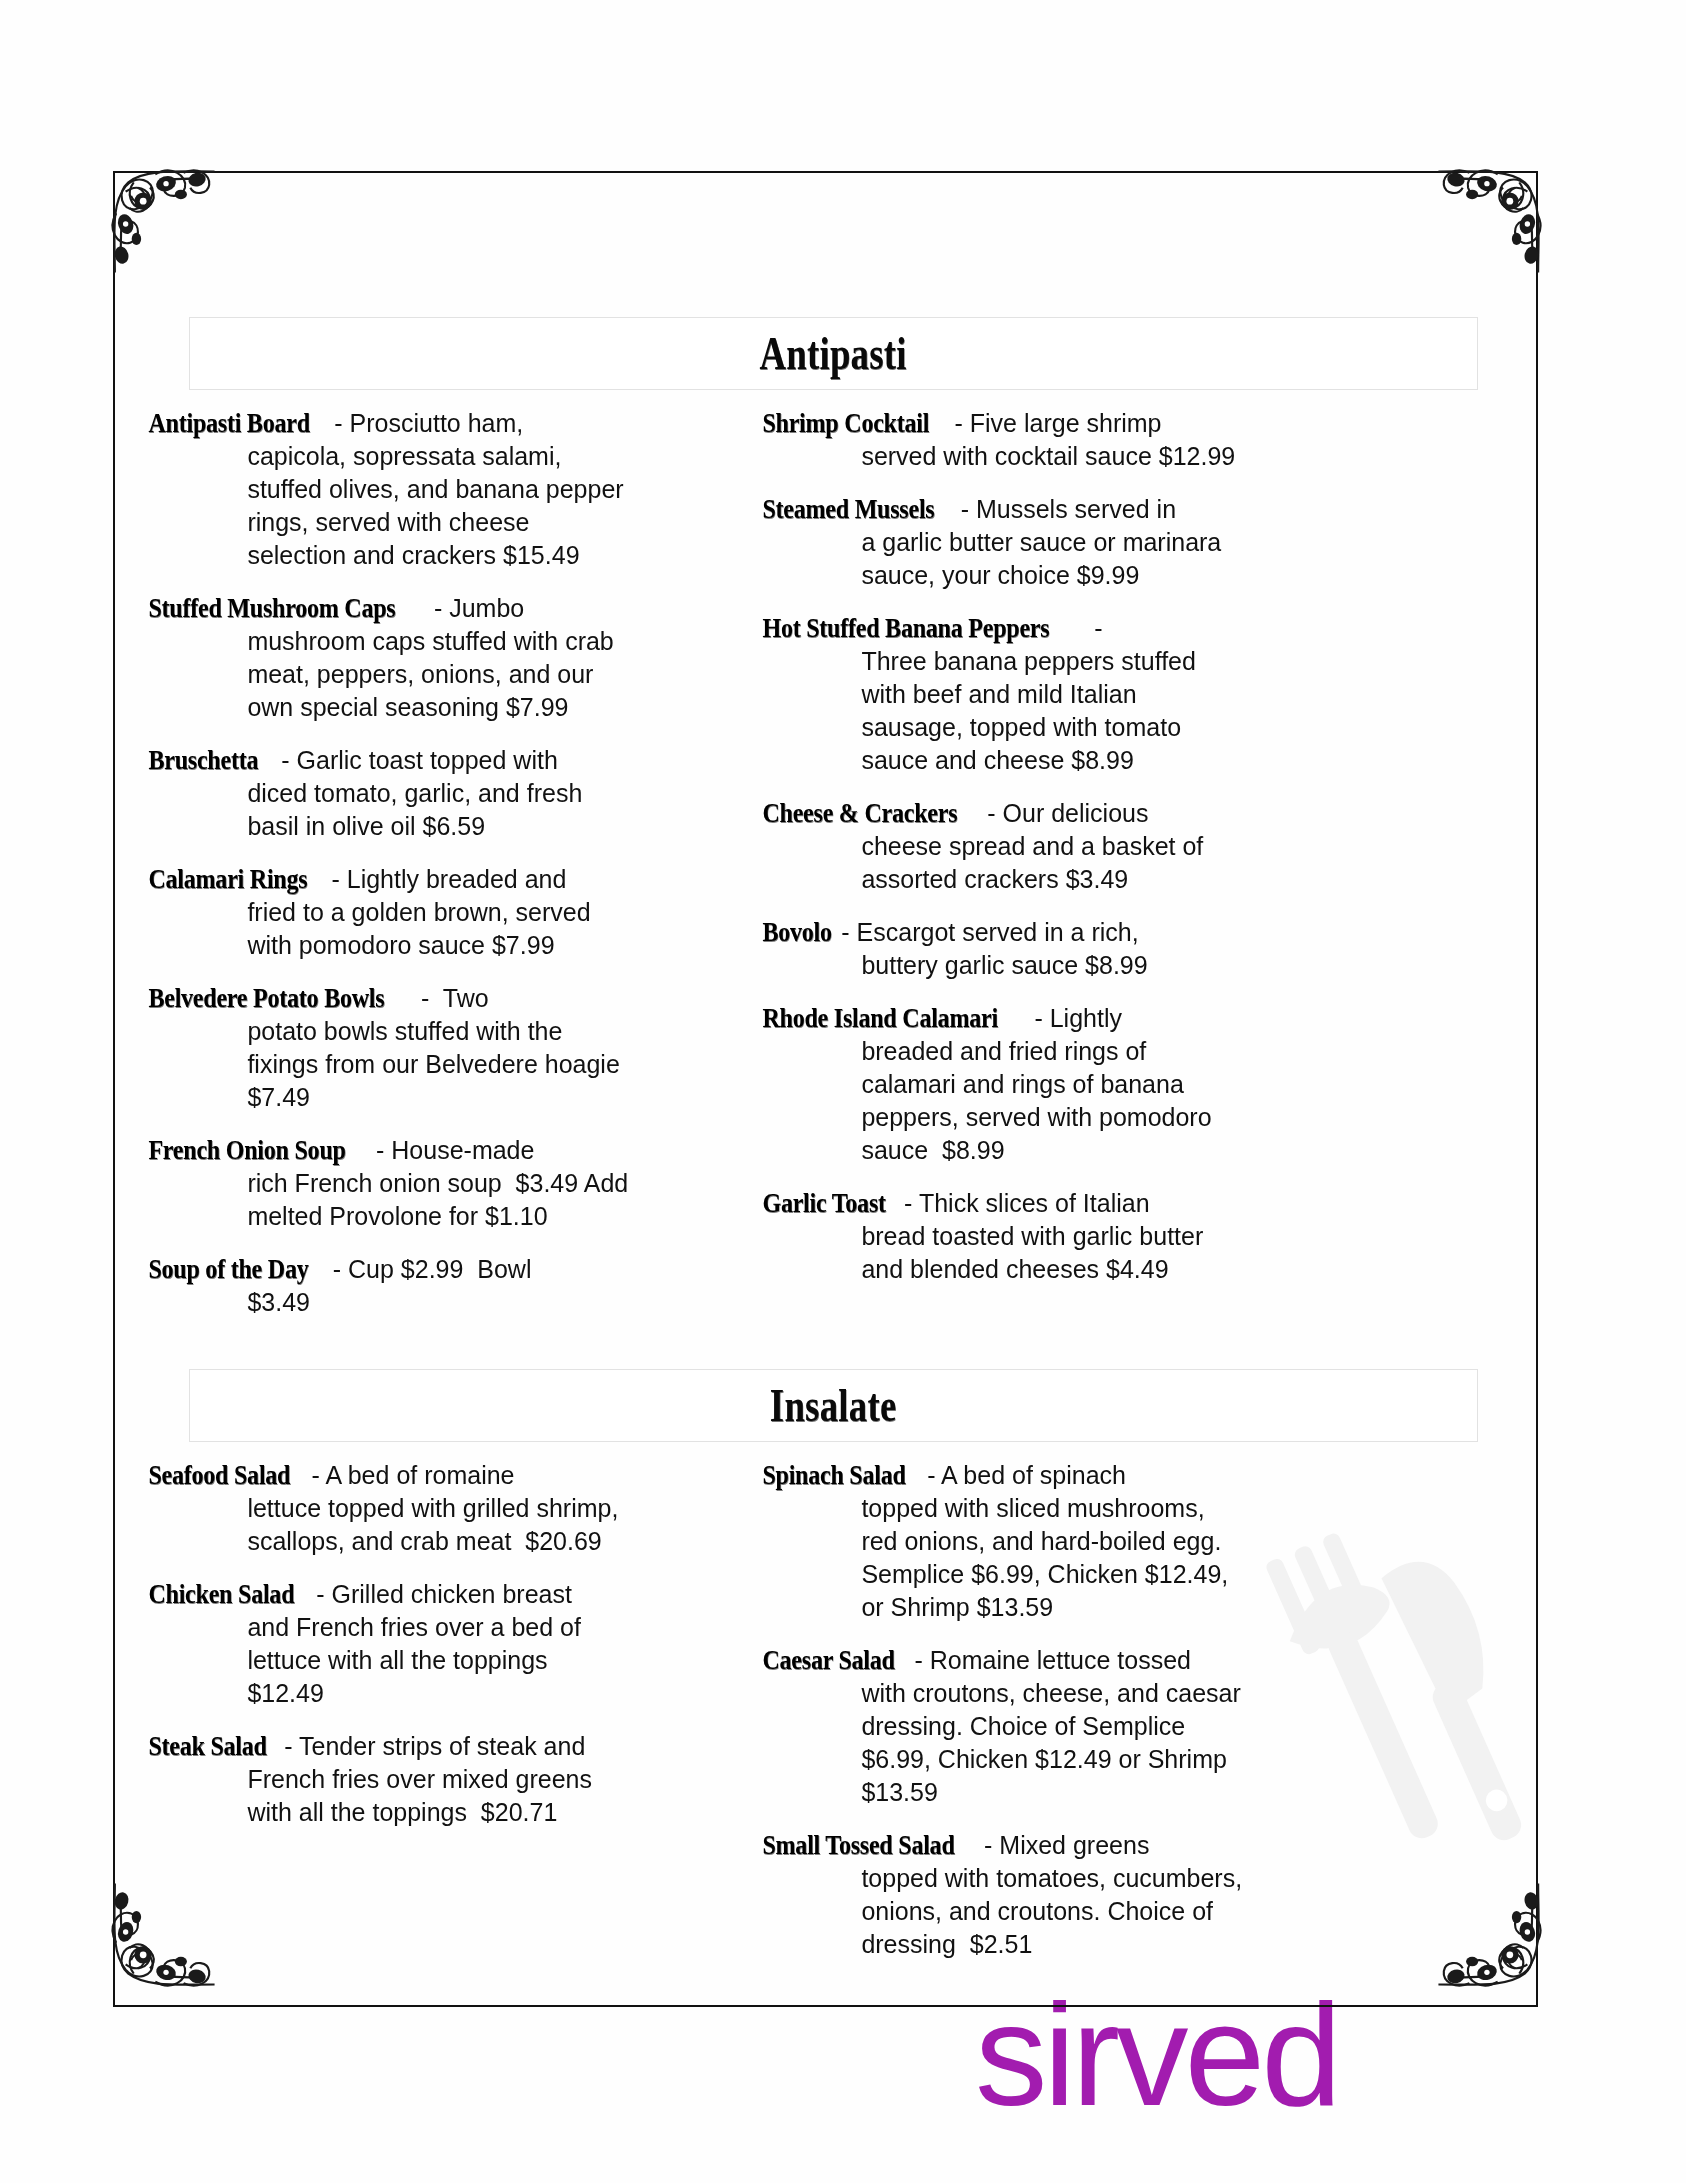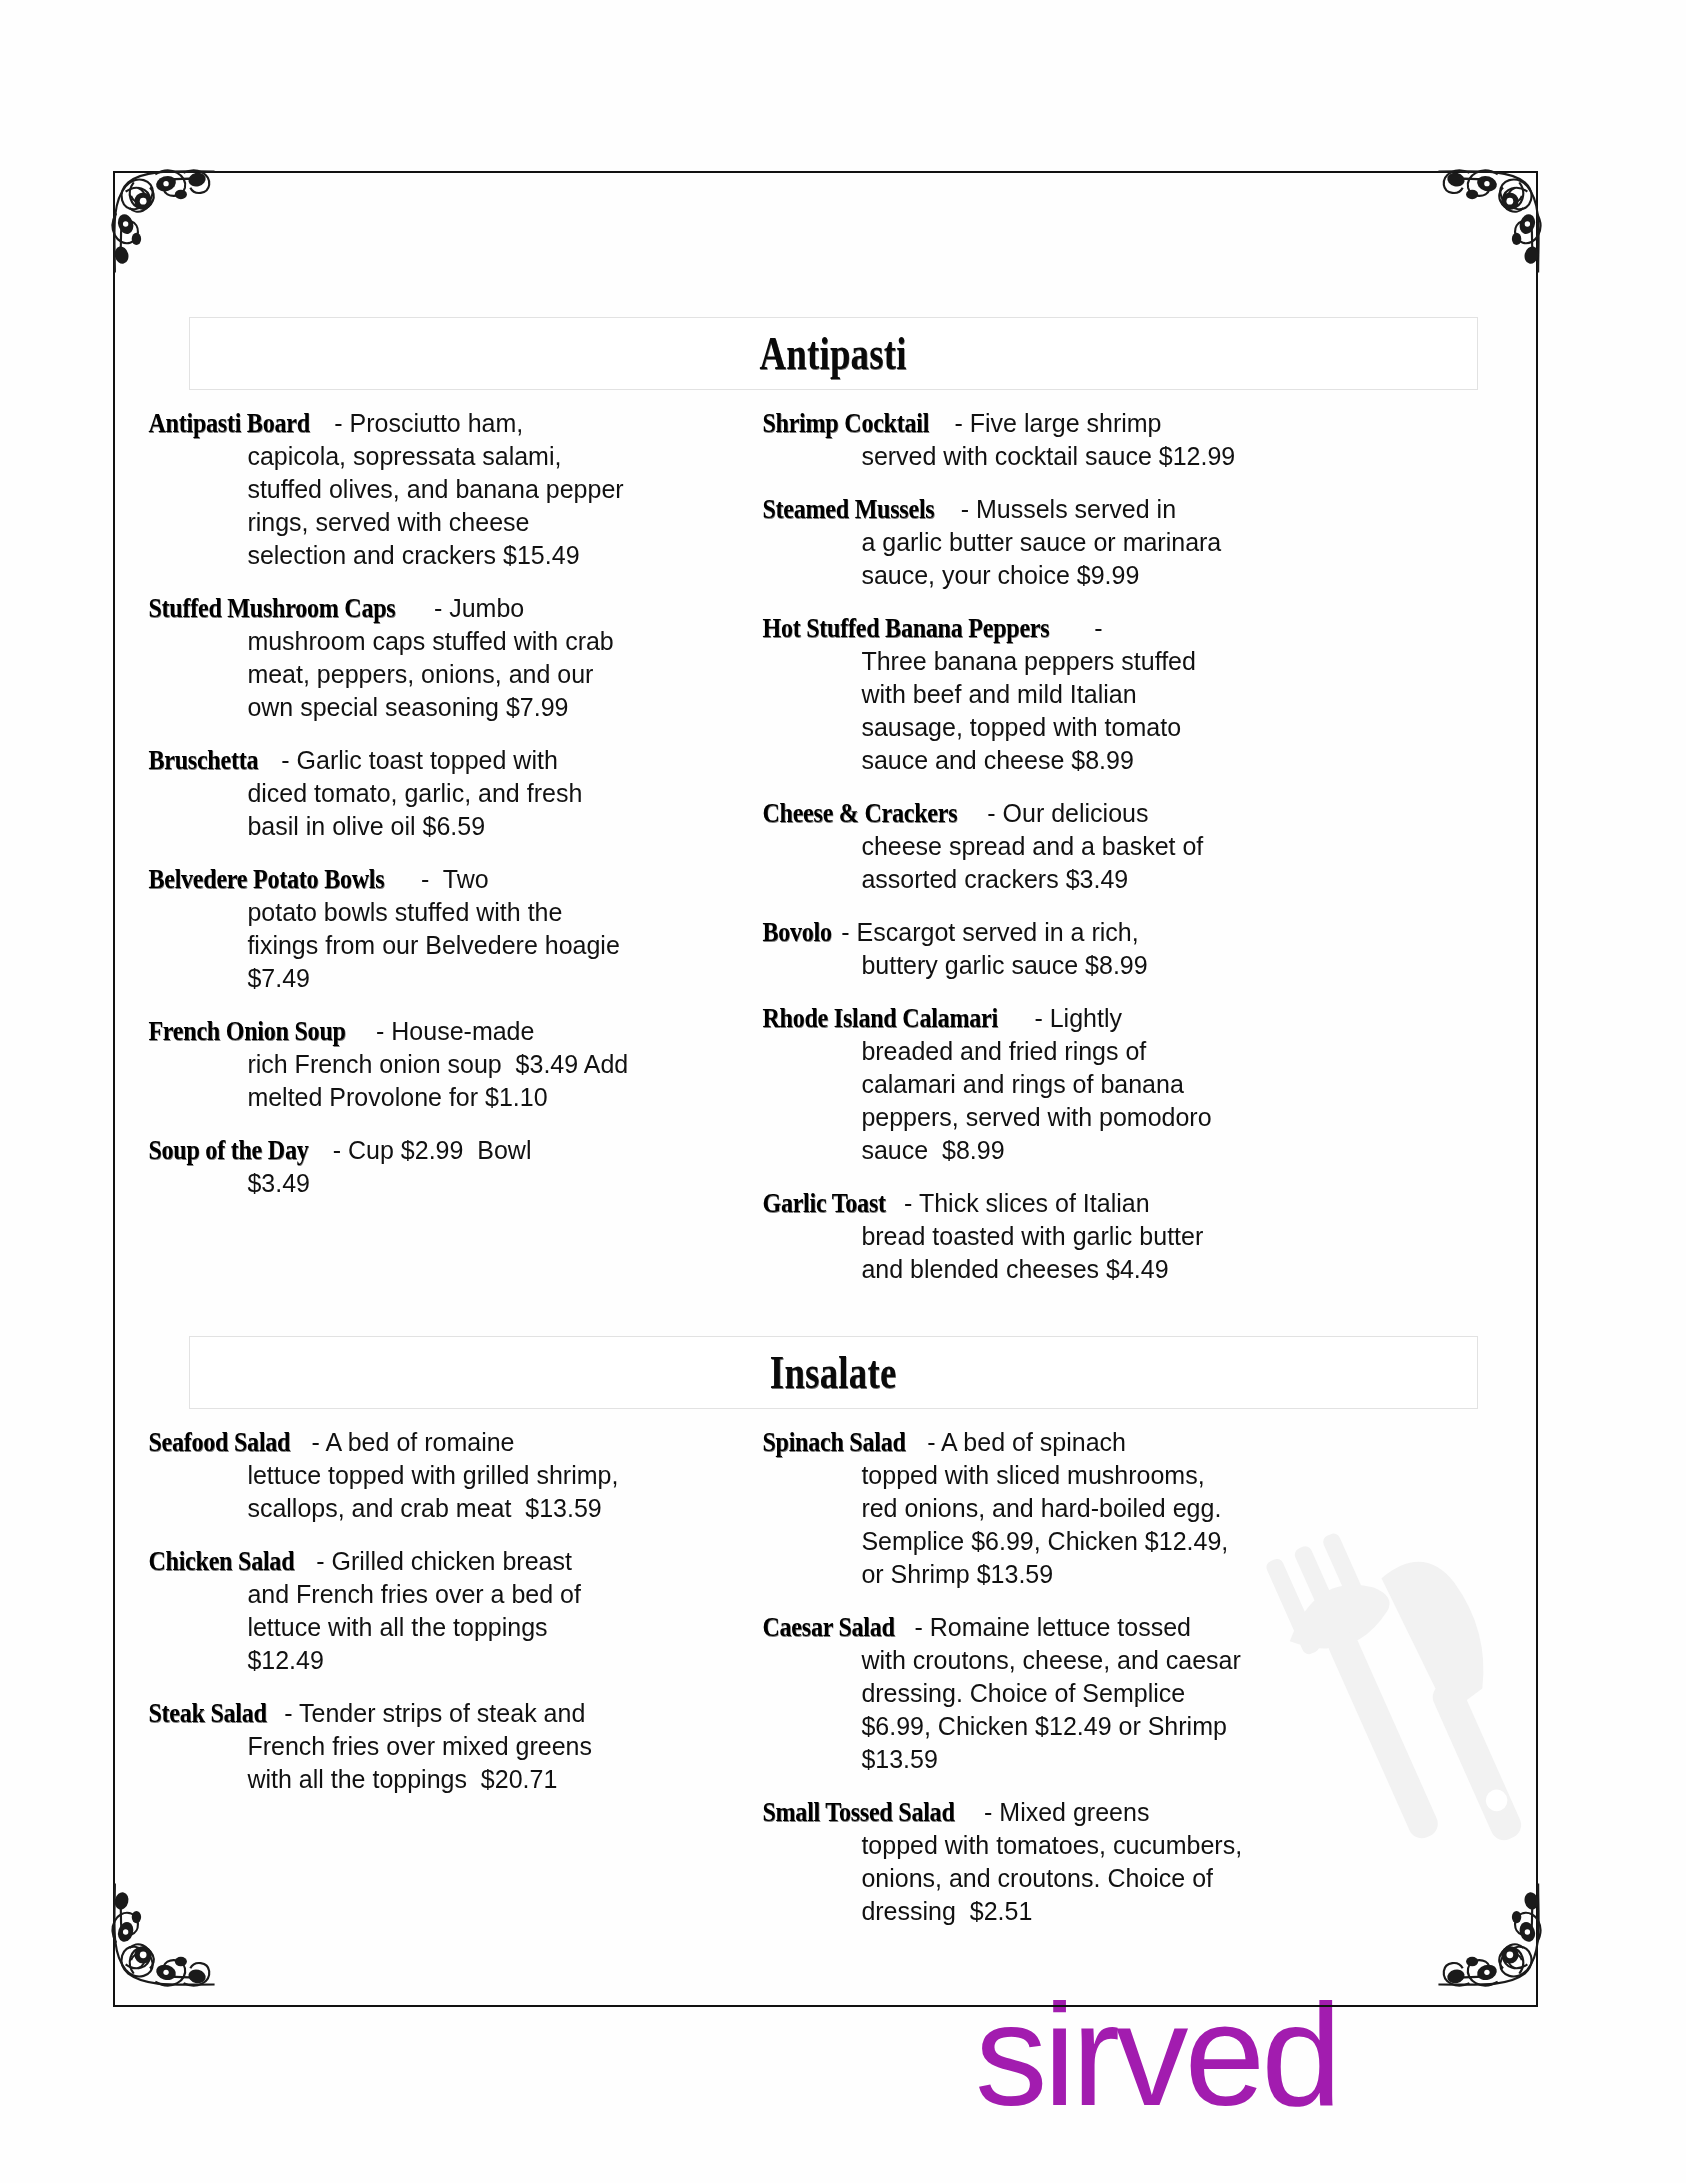--- a/index.html
+++ b/index.html
@@ -318,20 +318,25 @@
 meat, peppers, onions, and our
 own special seasoning $7.99</span></div>
         </div>
 
         <div class="item">
           <div class="txt"><span class="nm">Bruschetta</span><span class="dsc">  - Garlic toast topped with
 diced tomato, garlic, and fresh
 basil in olive oil $6.59</span></div>
         </div>
 
+        <div class="item">
+          <div class="txt"><span class="nm">Calamari Rings</span><span class="dsc"> - Lightly breaded and
+fried to a golden brown, served
+with pomodoro sauce $7.99</span></div>
+        </div>
 
         <div class="item">
           <div class="txt"><span class="nm">Belvedere Potato Bowls</span><span class="dsc"> -  Two
 potato bowls stuffed with the
 fixings from our Belvedere hoagie
 $7.49</span></div>
         </div>
 
         <div class="item">
           <div class="txt"><span class="nm">French Onion Soup</span><span class="dsc"> - House-made
@@ -400,21 +405,21 @@
     <div class="section-head">
       <span class="title">Insalate</span>
     </div>
 
     <div class="cols">
       <div class="col">
 
         <div class="item">
           <div class="txt"><span class="nm">Seafood Salad</span><span class="dsc"> - A bed of romaine
 lettuce topped with grilled shrimp,
-scallops, and crab meat  $13.59</span></div>
+scallops, and crab meat  $20.69</span></div>
         </div>
 
         <div class="item">
           <div class="txt"><span class="nm">Chicken Salad</span><span class="dsc"> - Grilled chicken breast
 and French fries over a bed of
 lettuce with all the toppings
 $12.49</span></div>
         </div>
 
         <div class="item">

